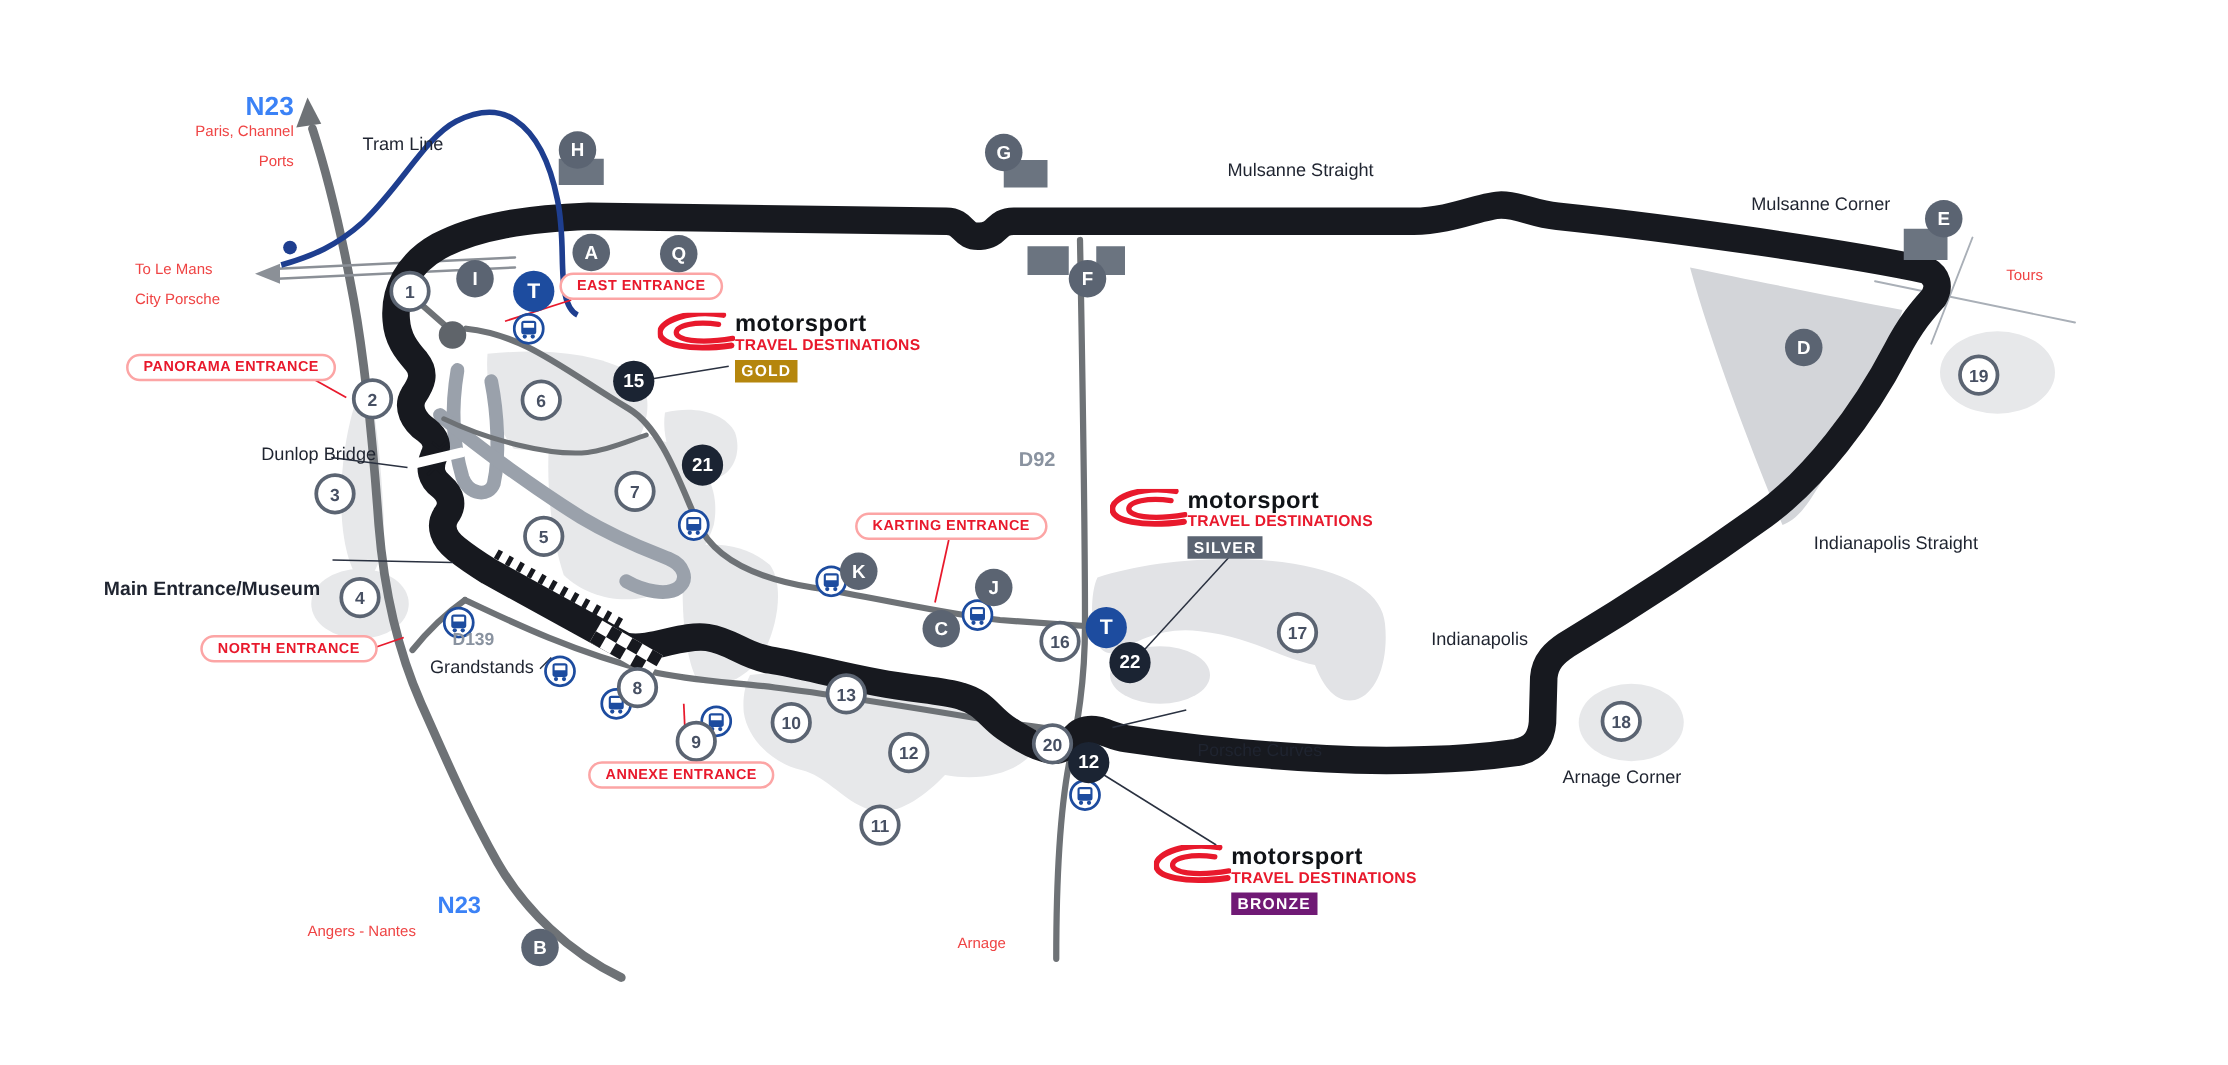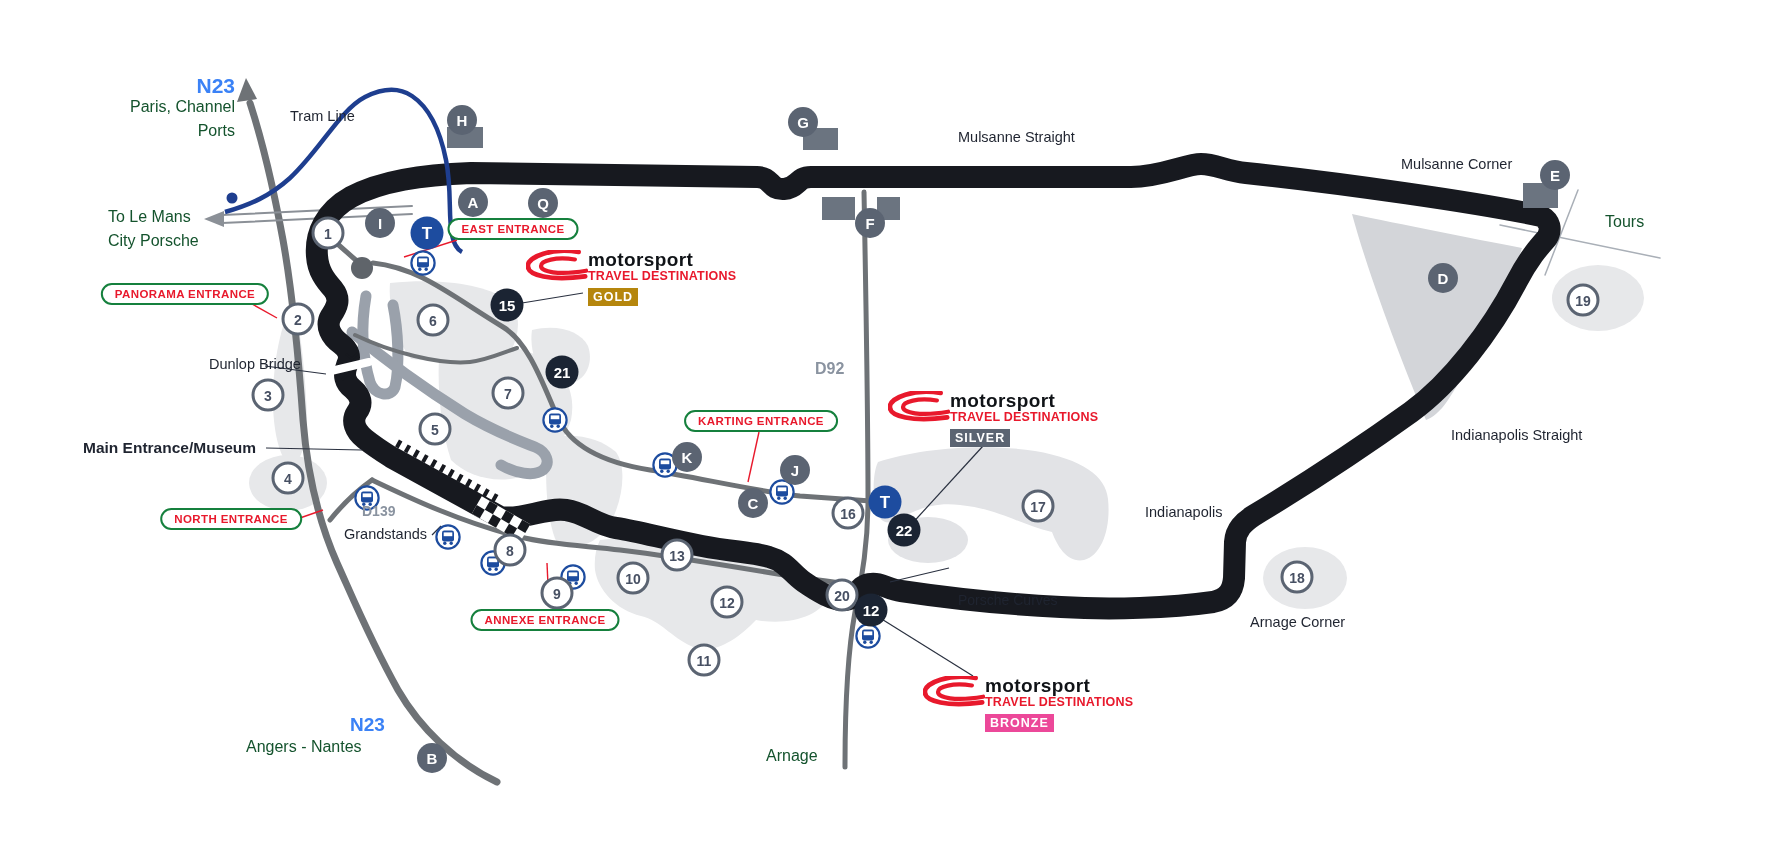--- a/index.html
+++ b/index.html
@@ -9,39 +9,39 @@
   
   .mk{position:absolute;transform:translate(-50%,-50%);border-radius:50%;
       display:flex;align-items:center;justify-content:center;font-weight:bold;z-index:5;}
   .mletter{width:30px;height:30px;background:#5b6472;color:#fff;font-size:15px;}
   .mnum{width:27px;height:27px;background:#fff;border:3px solid #5b6472;color:#475063;font-size:14px;}
   .mdark{width:33px;height:33px;background:#1b2433;color:#fff;font-size:15px;}
   .mtram{width:33px;height:33px;background:#1d4c9f;color:#fff;font-size:17px;}
   
   .lbl{position:absolute;color:#1f2430;font-size:14.5px;white-space:nowrap;z-index:4;}
   .lbl-bold{font-weight:bold;font-size:15.5px;}
-  .lbl-gray{color:#14532d;font-size:16px;}
+  .lbl-gray{color:#ef4444;font-size:12px;}
   .lbl-graybold{color:#3b82f6;font-size:21px;font-weight:bold;}
   .lbl-road{color:#8a93a0;font-weight:bold;font-size:14px;}
   .lbl-d92{font-size:16px;}
   .ta-r{text-align:right;}
   
-  .entr{position:absolute;transform:translate(-50%,-50%);border:2px solid #15803d;color:#e8192c;
+  .entr{position:absolute;transform:translate(-50%,-50%);border:2px solid #fca5a5;color:#e8192c;
         background:#fff;border-radius:14px;padding:3px 12px;font-size:11.5px;font-weight:bold;
         letter-spacing:.4px;white-space:nowrap;z-index:6;}
   
   .logo{position:absolute;display:flex;gap:0;align-items:flex-start;z-index:6;}
   .logo .txt{display:flex;flex-direction:column;}
   .logo .brand{font-size:19px;font-weight:800;color:#101317;letter-spacing:.4px;line-height:19px;}
   .logo .tag{font-size:12.5px;font-weight:800;color:#e8192c;letter-spacing:.2px;line-height:15px;}
   .tier{display:inline-block;margin-top:4px;padding:2px 5px;color:#fff;font-weight:bold;
         font-size:12.5px;letter-spacing:1px;align-self:flex-start;}
   .tier-gold{background:#b5860d;}
   .tier-silver{background:#5b6472;}
-  .tier-bronze{background:#ec4899;}
+  .tier-bronze{background:#701a75;}
 </style>
 </head>
 <body>
 
 <div class="stage">
 
   <svg class="base" width="1782" height="852" viewBox="0 0 1782 852">
     <defs>
       <symbol id="bus" viewBox="0 0 26 26">
         <circle cx="13" cy="13" r="11.6" fill="#fff" stroke="#1d4c9f" stroke-width="2.2"></circle>
@@ -176,28 +176,28 @@
     </g>
   </svg>
 
   <div class="lbl lbl-graybold ta-r" style="left:90px;top:74px;width:145px;">N23</div>
   <div class="lbl lbl-gray ta-r" style="left:90px;top:98px;width:145px;">Paris, Channel</div>
   <div class="lbl lbl-gray ta-r" style="left:90px;top:122px;width:145px;">Ports</div>
   <div class="lbl" style="left:290px;top:108px;">Tram Line</div>
   <div class="lbl lbl-gray" style="left:108px;top:208px;">To Le Mans</div>
   <div class="lbl lbl-gray" style="left:108px;top:232px;">City Porsche</div>
   <div class="lbl" style="left:165px;top:356px;margin-left:44px;">Dunlop Bridge</div>
-  <div class="lbl lbl-bold" style="left:83px;top:439px;">Main Entrance/Museum</div>
+  <div class="lbl lbl-bold" style="left:83px;top:463px;">Main Entrance/Museum</div>
   <div class="lbl lbl-road" style="left:362px;top:503px;">D139</div>
   <div class="lbl" style="left:344px;top:526px;">Grandstands</div>
   <div class="lbl lbl-graybold" style="left:350px;top:714px;font-size:19px;">N23</div>
   <div class="lbl lbl-gray" style="left:246px;top:738px;">Angers - Nantes</div>
   <div class="lbl lbl-gray" style="left:766px;top:747px;">Arnage</div>
   <div class="lbl lbl-road lbl-d92" style="left:815px;top:360px;">D92</div>
-  <div class="lbl" style="left:958px;top:129px;">Mulsanne Straight</div>
+  <div class="lbl" style="left:982px;top:129px;">Mulsanne Straight</div>
   <div class="lbl" style="left:1401px;top:156px;">Mulsanne Corner</div>
   <div class="lbl lbl-gray" style="left:1605px;top:213px;">Tours</div>
   <div class="lbl" style="left:1451px;top:427px;">Indianapolis Straight</div>
   <div class="lbl" style="left:1145px;top:504px;">Indianapolis</div>
   <div class="lbl" style="left:1250px;top:614px;">Arnage Corner</div>
   <div class="lbl" style="left:958px;top:556px;font-size:14px;margin-top:36px;">Porsche Curves</div>
 
   <div class="entr" style="left:185px;top:294px;">PANORAMA ENTRANCE</div>
   <div class="entr" style="left:513px;top:229px;">EAST ENTRANCE</div>
   <div class="entr" style="left:231px;top:519px;">NORTH ENTRANCE</div>

